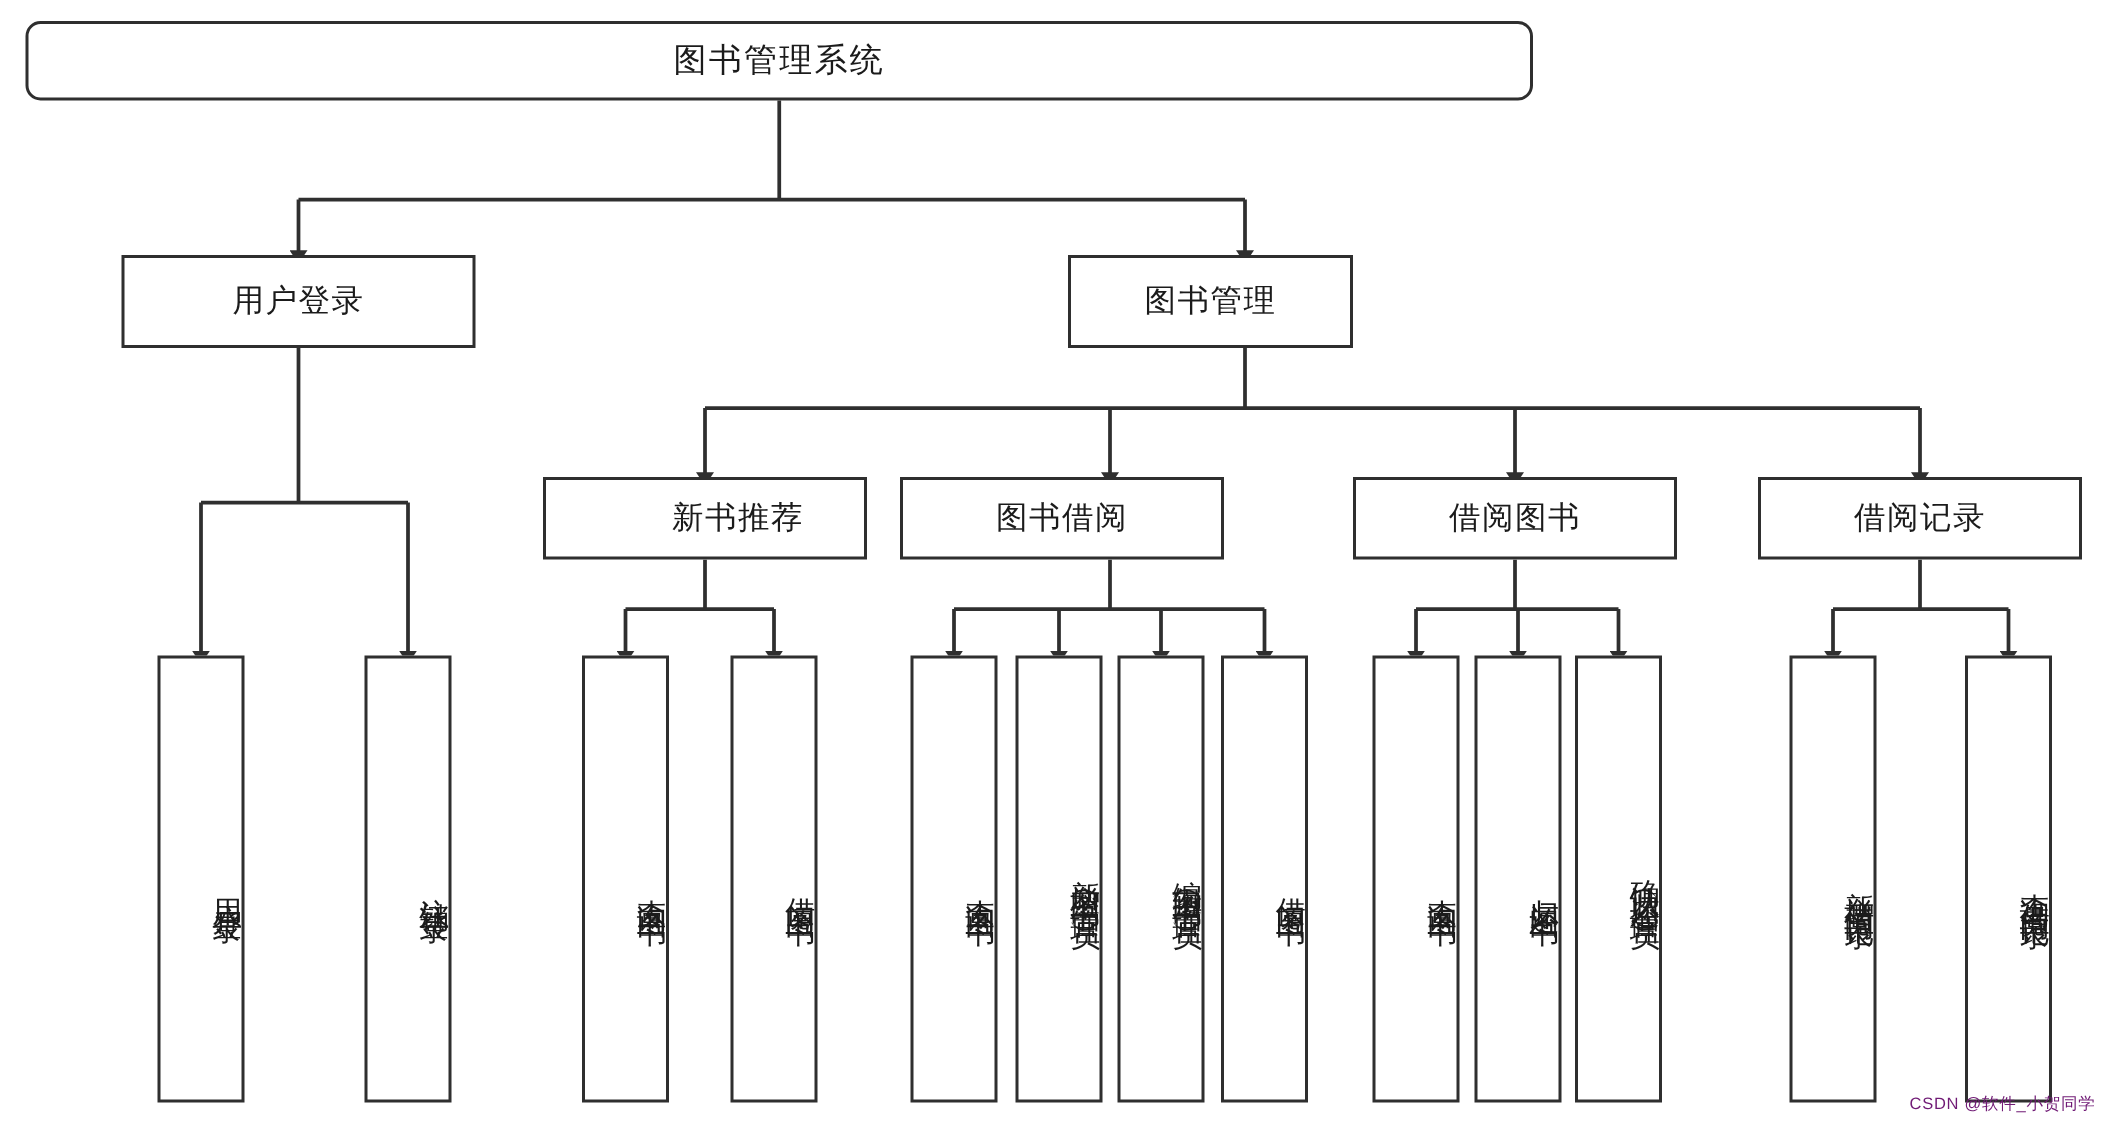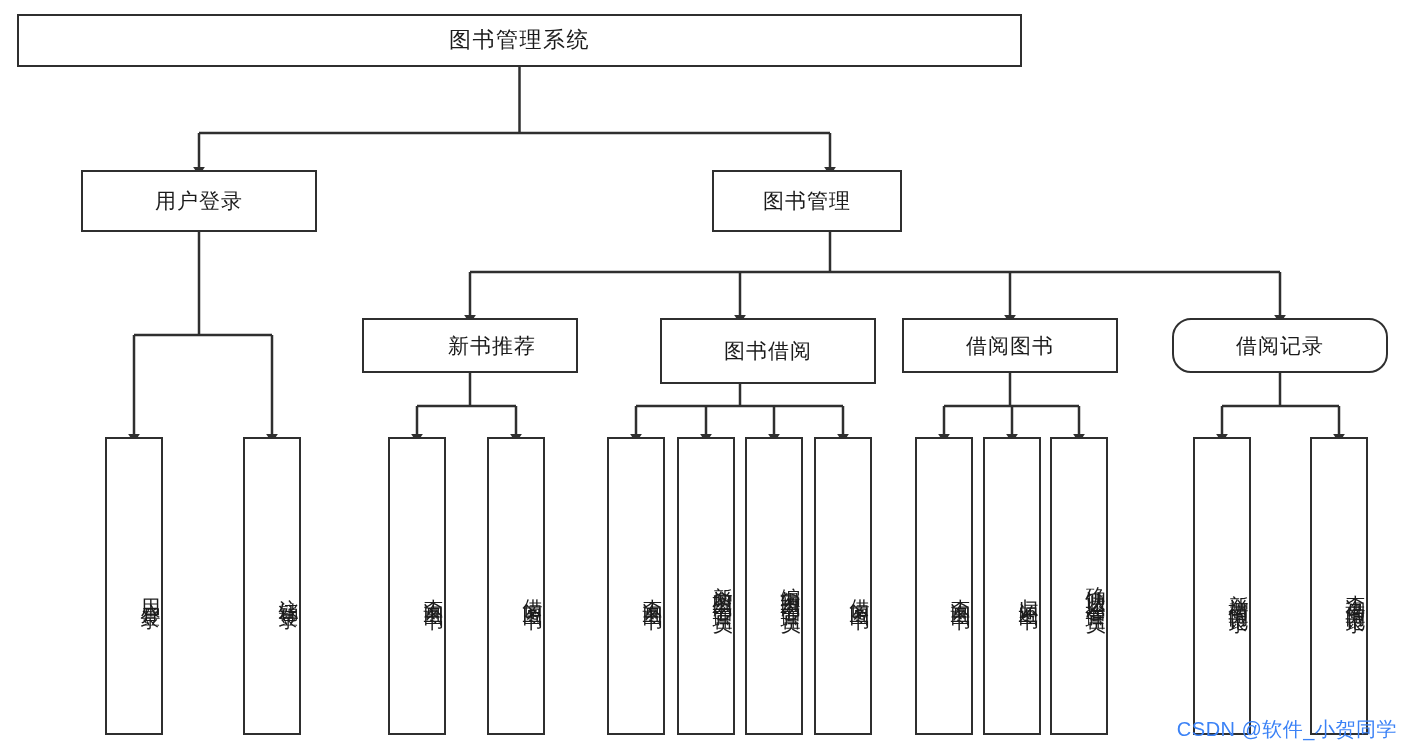--- a/index.html
+++ b/index.html
@@ -38,20 +38,21 @@
     text-align: center;
   }
   .node.horiz {
     font-size: 21px;
     letter-spacing: 1px;
     line-height: 1.2;
   }
   .node.root {
     font-size: 22px;
     letter-spacing: 1.5px;
+    border-radius: 10px;
   }
   .node.vert {
     writing-mode: vertical-rl;
     text-orientation: upright;
     font-size: 20px;
     letter-spacing: 4px;
     line-height: 1.05;
     align-items: flex-start;
     justify-content: center;
     padding-top: 10px;
@@ -61,22 +62,22 @@
     padding-top: 6px;
   }
   .node-label {
     display: block;
     white-space: pre-wrap;
   }
   .watermark {
     position: absolute;
     right: 8px;
     bottom: 4px;
-    font-size: 20px;
-    color: #3b82f6;
+    font-size: 11px;
+    color: #701a75;
     letter-spacing: 0.5px;
     white-space: nowrap;
     font-family: "Liberation Sans", "DejaVu Sans", sans-serif;
   }
 </style>
 </head>
 <body>
 
 <div id="canvas">
 
@@ -129,27 +130,27 @@
       </div>
       <div class="node lvl2 horiz" style="left: 81px; top: 170px; width: 236px; height: 62px;">
         <span class="node-label">用户登录</span>
       </div>
       <div class="node lvl2 horiz" style="left: 712px; top: 170px; width: 190px; height: 62px;">
         <span class="node-label">图书管理</span>
       </div>
       <div class="node lvl3 horiz" style="left: 362px; top: 318px; width: 216px; height: 55px; padding-left: 44px;">
         <span class="node-label">新书推荐</span>
       </div>
-      <div class="node lvl3 horiz" style="left: 660px; top: 318px; width: 216px; height: 66px;">
+      <div class="node lvl3 horiz" style="left: 600px; top: 318px; width: 216px; height: 55px;">
         <span class="node-label">图书借阅</span>
       </div>
       <div class="node lvl3 horiz" style="left: 902px; top: 318px; width: 216px; height: 55px;">
         <span class="node-label">借阅图书</span>
       </div>
-      <div class="node lvl3 horiz" style="left: 1172px; top: 318px; width: 216px; height: 55px; border-radius: 19px;">
+      <div class="node lvl3 horiz" style="left: 1172px; top: 318px; width: 216px; height: 55px;">
         <span class="node-label">借阅记录</span>
       </div>
       <div class="node leaf vert" style="left: 105px; top: 437px; width: 58px; height: 298px;">
         <span class="node-label">用户登录</span>
       </div>
       <div class="node leaf vert" style="left: 243px; top: 437px; width: 58px; height: 298px;">
         <span class="node-label">注销登录</span>
       </div>
       <div class="node leaf vert" style="left: 388px; top: 437px; width: 58px; height: 298px;">
         <span class="node-label">查询图书</span>

